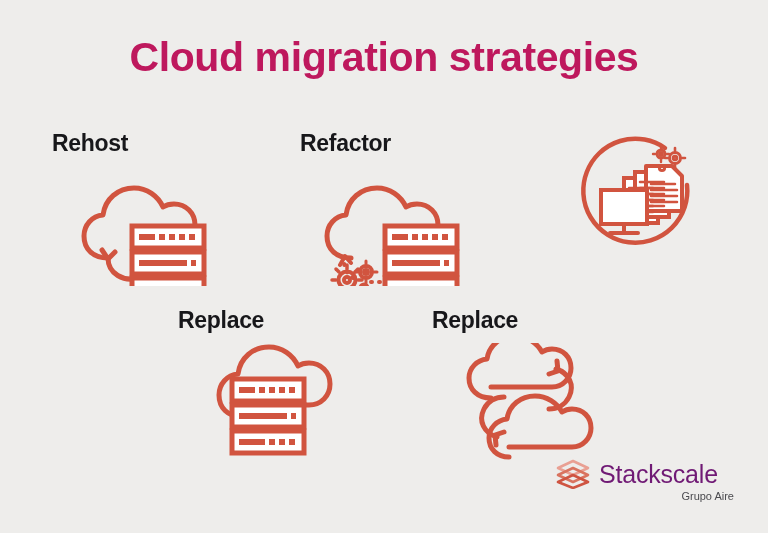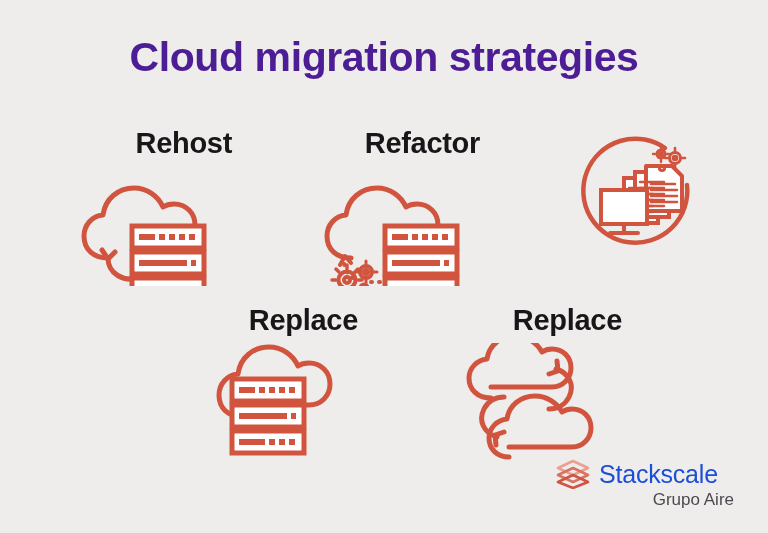--- a/index.html
+++ b/index.html
@@ -21,33 +21,33 @@
     background: #eeedeb;
   }
   .page-title {
     position: absolute;
     top: 34px;
     left: 0;
     width: 768px;
     text-align: center;
     font-size: 41px;
     font-weight: bold;
-    color: #4c1d95;
+    color: #be185d;
     letter-spacing: -0.4px;
     font-family: "Liberation Sans", sans-serif;
   }
   .strategy {
     position: absolute;
   }
   .strategy-label {
-    font-size: 29px;
+    font-size: 23px;
     font-weight: bold;
     color: #17171a;
     letter-spacing: -0.3px;
-    text-align: right;
+    text-align: left;
     line-height: 34px;
     white-space: nowrap;
     font-family: "Liberation Sans", sans-serif;
   }
   .strategy-icon {
     display: block;
     margin: 6px auto 0 auto;
   }
   
   .s-rehost   { left: 52px;  top: 126px; width: 180px; }
@@ -68,28 +68,28 @@
     display: flex;
     align-items: center;
     gap: 9px;
   }
   .logo-mark {
     flex: 0 0 auto;
     display: block;
   }
   .logo-name {
     font-size: 25px;
-    color: #1d4ed8;
+    color: #701a75;
     letter-spacing: -0.2px;
     font-family: "Liberation Sans", sans-serif;
     line-height: 28px;
   }
   .logo-sub {
     text-align: right;
-    font-size: 17px;
+    font-size: 11px;
     color: #4b4b4f;
     margin-top: 1px;
     padding-right: 2px;
     font-family: "Liberation Sans", sans-serif;
   }
 </style>
 </head>
 <body>
 
 <div class="canvas">

